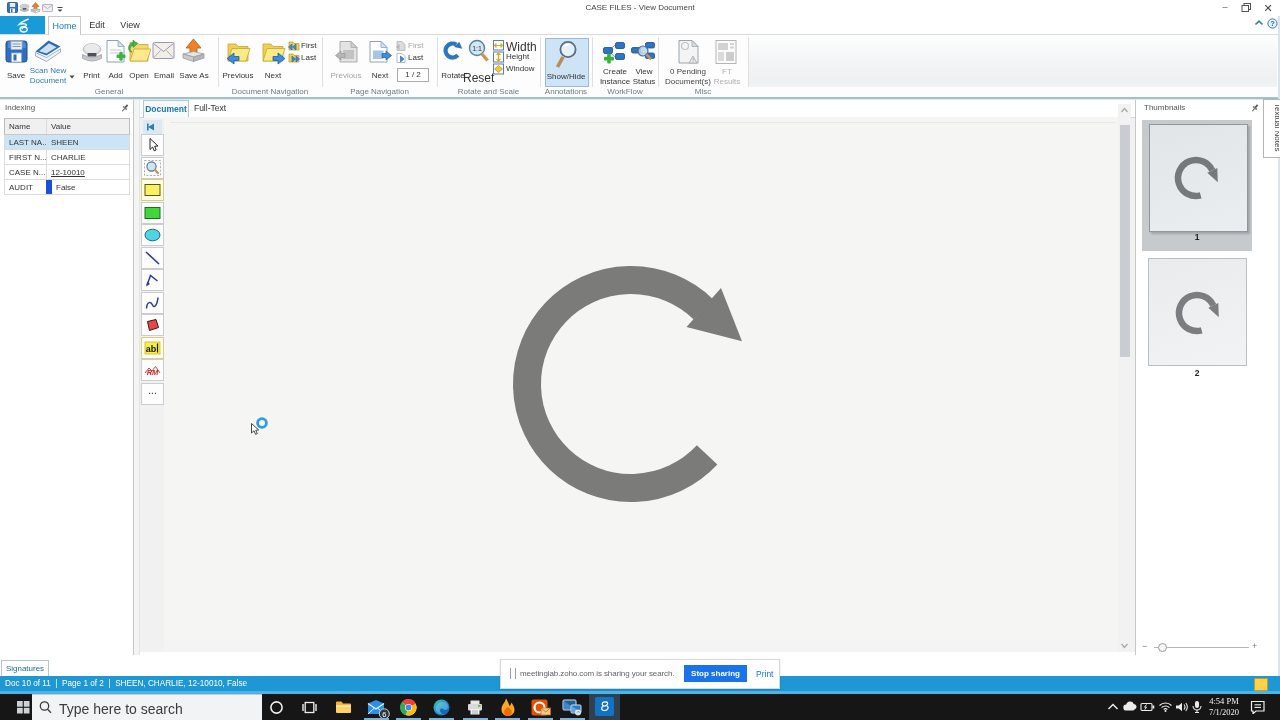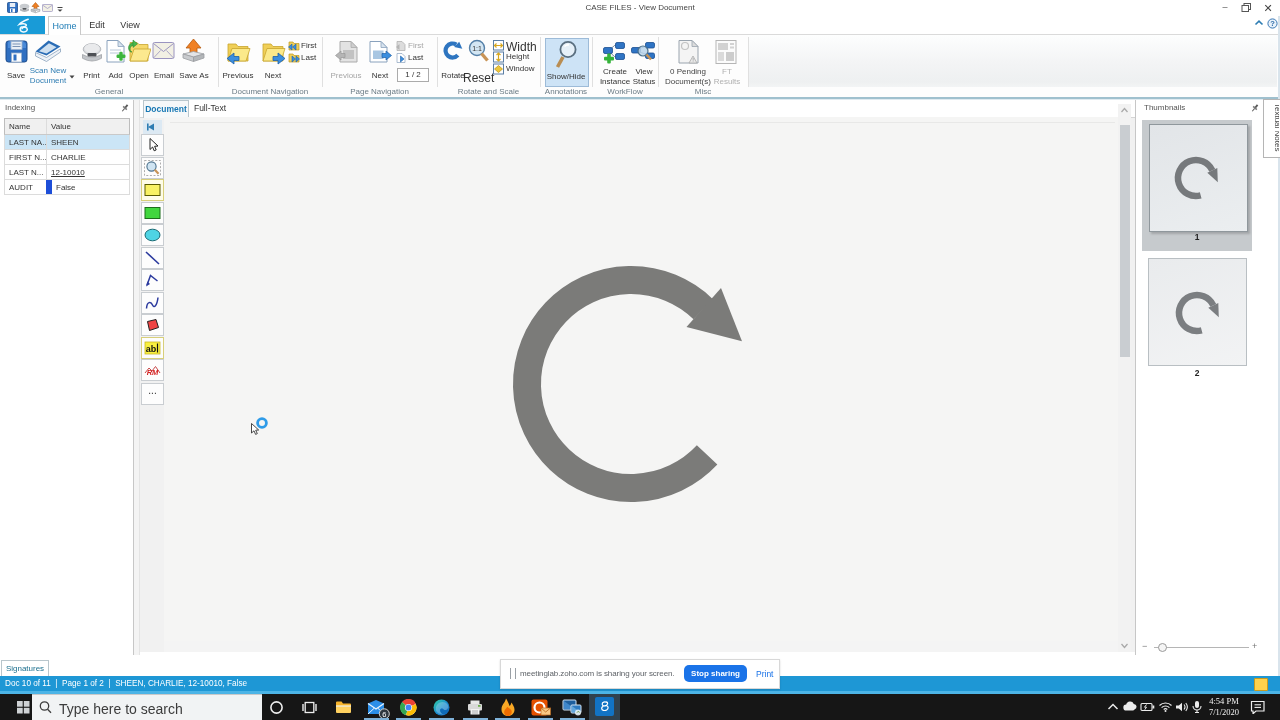--- a/index.html
+++ b/index.html
@@ -360,21 +360,21 @@
       </div>
       <div style="display:flex;background:#cbe5f6;border:1px solid #dcdcdc;border-top:none;">
         <div style="width:37px;padding:2.5px 0 2.5px 4px;border-right:1px solid #dcdcdc;white-space:nowrap;overflow:hidden;">LAST NA...</div>
         <div style="flex:1;padding:2.5px 0 2.5px 4px;">SHEEN</div>
       </div>
       <div style="display:flex;background:#fff;border:1px solid #dcdcdc;border-top:none;">
         <div style="width:37px;padding:2.5px 0 2.5px 4px;border-right:1px solid #dcdcdc;white-space:nowrap;overflow:hidden;">FIRST N...</div>
         <div style="flex:1;padding:2.5px 0 2.5px 4px;">CHARLIE</div>
       </div>
       <div style="display:flex;background:#fff;border:1px solid #dcdcdc;border-top:none;">
-        <div style="width:37px;padding:2.5px 0 2.5px 4px;border-right:1px solid #dcdcdc;white-space:nowrap;overflow:hidden;">LAST N...</div>
+        <div style="width:37px;padding:2.5px 0 2.5px 4px;border-right:1px solid #dcdcdc;white-space:nowrap;overflow:hidden;">CASE N...</div>
         <div style="flex:1;padding:2.5px 0 2.5px 4px;text-decoration:underline;">12-10010</div>
       </div>
       <div style="display:flex;background:#fff;border:1px solid #dcdcdc;border-top:none;">
         <div style="width:37px;padding:2.5px 0 2.5px 4px;border-right:6px solid #1d4ed8;">AUDIT</div>
         <div style="flex:1;padding:2.5px 0 2.5px 4px;">False</div>
       </div>
     </div>
   </div>
 
   <div class="abs" style="left:134px;top:100px;width:5px;height:555px;background:#f4f4f4;border-right:1px solid #e4e4e4;"></div>
@@ -543,22 +543,22 @@
   </div>
 
   <div class="abs" style="left:0;top:676px;width:1280px;height:15px;background:#1e97d5;color:#fff;font-size:8.2px;line-height:15px;">
     <span style="margin-left:5px;">Doc 10 of 11&nbsp;&nbsp;|&nbsp;&nbsp;Page 1 of 2&nbsp;&nbsp;|&nbsp;&nbsp;SHEEN, CHARLIE, 12-10010, False</span>
   </div>
   <div class="abs" style="left:0;top:691px;width:1280px;height:3px;background:#4cb4e6;"></div>
   <div class="abs" style="left:1254px;top:678px;width:12px;height:11px;background:#ffd24d;border:1px solid #c99b1e;border-radius:1px;"></div>
 
   <div class="abs" style="left:500px;top:659px;width:278px;height:28px;background:#fff;border:1px solid #d8d8d8;box-shadow:0 1px 2px rgba(0,0,0,0.15);">
     <span style="position:absolute;left:9px;top:8px;width:4px;height:11px;border-left:1.5px solid #9aa0a6;border-right:1.5px solid #9aa0a6;"></span>
-    <span style="position:absolute;left:19px;top:9px;font-size:8px;letter-spacing:-0.1px;color:#5f6368;">meetinglab.zoho.com is sharing your screen.</span>
-    <span style="position:absolute;left:183px;top:5px;width:63px;height:17px;background:#1a73e8;border-radius:5px;color:#fff;font-size:8px;font-weight:bold;text-align:center;line-height:17px;">Stop sharing</span>
+    <span style="position:absolute;left:19px;top:9px;font-size:8px;letter-spacing:-0.1px;color:#5f6368;">meetinglab.zoho.com is sharing your search.</span>
+    <span style="position:absolute;left:183px;top:5px;width:63px;height:17px;background:#1a73e8;border-radius:0;color:#fff;font-size:8px;font-weight:bold;text-align:center;line-height:17px;">Stop sharing</span>
     <span style="position:absolute;left:255px;top:9px;font-size:8.5px;color:#1a73e8;">Print</span>
   </div>
 
   <div class="abs" id="taskbar" style="left:0;top:694px;width:1280px;height:26px;background:#161616;">
 
     <div class="abs" style="left:17px;top:7px;">
         <svg width="13" height="13">
       <rect x="0" y="0" width="5.7" height="5.7" fill="#cfd2d5"></rect>
           <rect x="6.8" y="0" width="5.7" height="5.7" fill="#cfd2d5"></rect>
       <rect x="0" y="6.8" width="5.7" height="5.7" fill="#cfd2d5"></rect>

